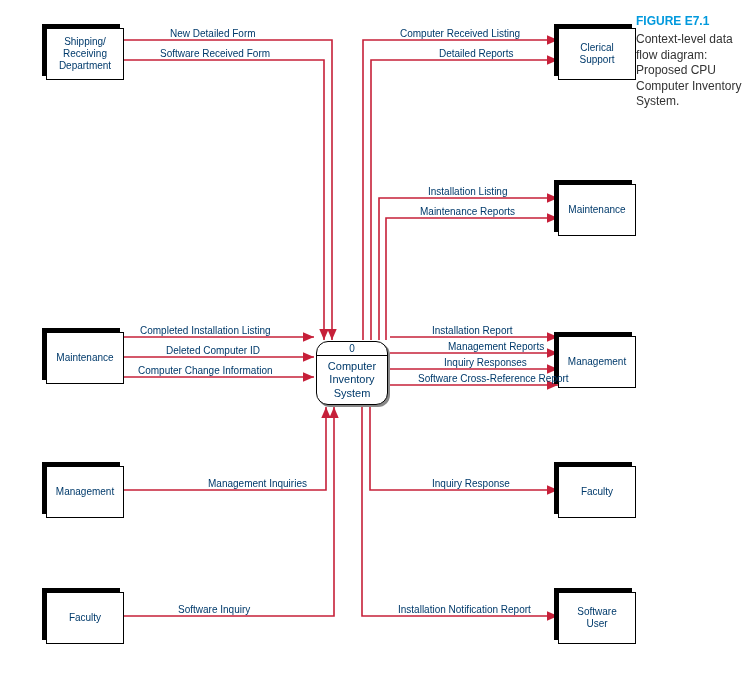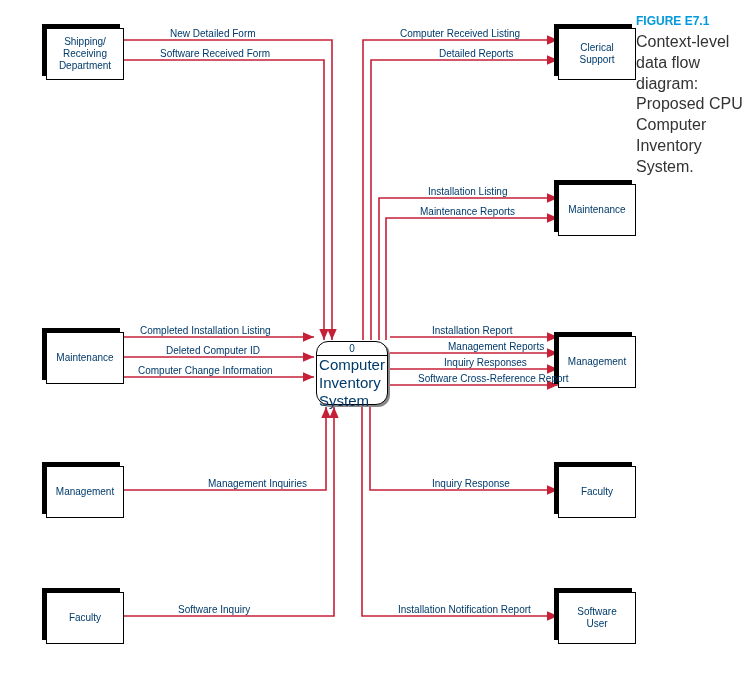--- a/index.html
+++ b/index.html
@@ -4,23 +4,23 @@
   <style>
     * { box-sizing: border-box; margin: 0; padding: 0; }
     body { width: 752px; height: 692px; position: relative; font-family: Arial, Helvetica, sans-serif; background: #fff; overflow: hidden; }
     .entity { position: absolute; width: 78px; height: 52px; }
     .entity .shadow { position: absolute; top: -4px; left: -4px; width: 78px; height: 52px; background: #000; }
     .entity .box { position: absolute; top: 0; left: 0; width: 78px; height: 52px; background: #fff; border: 1.5px solid #000; display: flex; align-items: center; justify-content: center; text-align: center; font-size: 10px; color: #003a6b; line-height: 1.2; padding: 2px; }
     .process { position: absolute; width: 72px; height: 64px; }
     .process .shadow { position: absolute; top: 2px; left: 2px; width: 72px; height: 64px; background: #888; border-radius: 12px; }
     .process .box { position: absolute; top: 0; left: 0; width: 72px; height: 64px; background: #fff; border: 1.5px solid #000; border-radius: 12px; display: flex; flex-direction: column; }
     .process .pnum { border-bottom: 1px solid #000; text-align: center; font-size: 10px; padding: 1px 0; color: #003a6b; }
-    .process .plabel { flex: 1; display: flex; align-items: center; justify-content: center; font-size: 15px; color: #003a6b; line-height: 1.2; }
+    .process .plabel { flex: 1; display: flex; align-items: center; justify-content: center; text-align: center; font-size: 11px; color: #003a6b; line-height: 1.2; }
     .figure-title { position: absolute; color: #0099dd; font-size: 12px; font-weight: bold; }
-    .figure-caption { position: absolute; font-size: 16px; color: #333; line-height: 1.3; }
+    .figure-caption { position: absolute; font-size: 12px; color: #333; line-height: 1.3; }
     .flow-label { position: absolute; font-size: 10px; color: #003a6b; white-space: nowrap; }
     svg.lines { position: absolute; top: 0; left: 0; width: 752px; height: 692px; pointer-events: none; }
   </style>
 </head>
 <body>
 
 <svg class="lines">
   <defs>
     <marker id="ah" markerWidth="8" markerHeight="8" refX="7" refY="3" orient="auto">
       <path d="M0,0 L7,3 L0,6 Z" fill="#c62039"></path>

